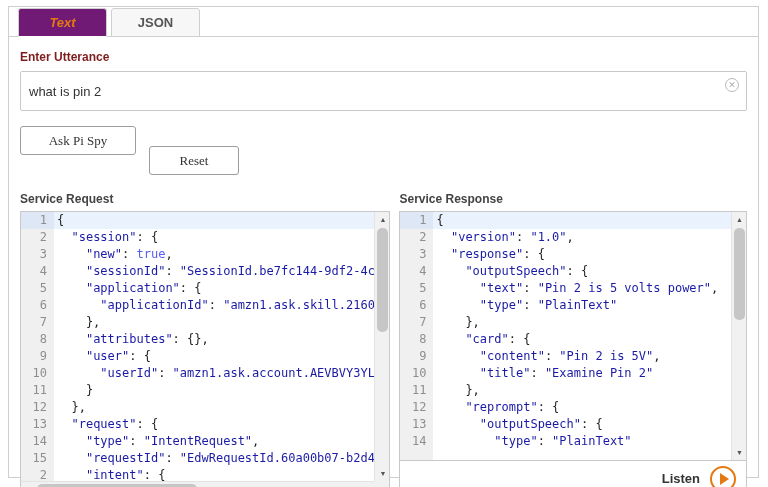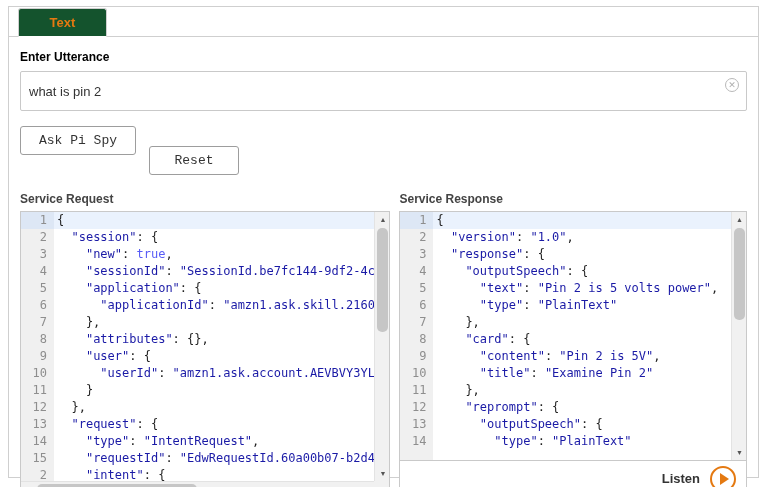--- a/index.html
+++ b/index.html
@@ -8,38 +8,38 @@
 
   .container { position: absolute; left: 8px; top: 6px; width: 751px; height: 472px;
     border: 1px solid #cfcfcf; background: #fff; }
 
   
   .tabstrip { position: relative; height: 30px; border-bottom: 1px solid #cfcfcf;
     padding-left: 9px; display: flex; align-items: flex-end; background: #fff; }
   .tab { width: 89px; height: 29px; margin-bottom: -1px; display: flex;
     align-items: center; justify-content: center; font-size: 13px; font-weight: bold;
     border: 1px solid #cfcfcf; border-radius: 3px 3px 0 0; cursor: pointer; }
-  .tab.active { background: #14532d; border-bottom-color: #fff; color: var(--accent, #e47911); }
+  .tab.active { background: #701a75; border-bottom-color: #fff; color: var(--accent, #e47911); font-style: italic; }
   .tab.inactive { background: #f7f7f7; color: #555; margin-left: 4px; }
 
   .content { padding: 13px 11px 0 11px; }
 
-  .field-label { font-size: 12px; font-weight: bold; color: #000000; margin-bottom: 7px; }
+  .field-label { font-size: 12px; font-weight: bold; color: #7f1d1d; margin-bottom: 7px; }
 
   .input-wrap { position: relative; }
   .utterance-input { width: 100%; height: 40px; border: 1px solid #c9c9c9;
     border-radius: 2px; padding: 0 28px 0 8px; font-size: 13px; color: #333;
     font-family: "Liberation Sans", sans-serif; outline: none; }
   .clear-icon { position: absolute; right: 8px; top: 7px; width: 14px; height: 14px;
     border: 1px solid #b9b9b9; border-radius: 50%; color: #b0b0b0; font-size: 9px;
     line-height: 12px; text-align: center; cursor: pointer; background: #fff; }
 
   .btn-row { margin-top: 15px; display: flex; gap: 13px; }
   .btn { height: 29px; background: #fff; border: 1px solid #9d9d9d; border-radius: 3px;
-    font-size: 13px; color: #333; cursor: pointer; font-family: Liberation Mono, monospace; }
+    font-size: 13px; color: #333; cursor: pointer; font-family: Liberation Serif, serif; }
   .btn-ask { width: 116px; }
   .btn-reset { width: 90px; margin-top: 20px; }
 
   .panels { margin-top: 17px; display: flex; gap: 9px; }
   .panel { display: flex; flex-direction: column; }
   .panel-left { width: 371px; }
   .panel-right { width: 348px; justify-content: flex-end; }
   .panel-title { font-size: 12px; font-weight: bold; color: #444; margin-bottom: 5px; }
   .panel-box { border: 1px solid #c9c9c9; height: 286px; position: relative;
     background: #fff; overflow: hidden; display: flex; flex-direction: column; }
@@ -90,20 +90,21 @@
     border-top: 6px solid transparent; border-bottom: 6px solid transparent;
     margin-left: 3px; }
 </style>
 </head>
 <body>
 
 <div class="container">
 
   <div class="tabstrip">
     <div class="tab active">Text</div>
+    <div class="tab inactive">JSON</div>
   </div>
 
   <div class="content">
 
     <div class="field-label">Enter Utterance</div>
 
     <div class="input-wrap">
       <input class="utterance-input" type="text" value="what is pin 2" style="">
       <div class="clear-icon">✕</div>
     </div>

